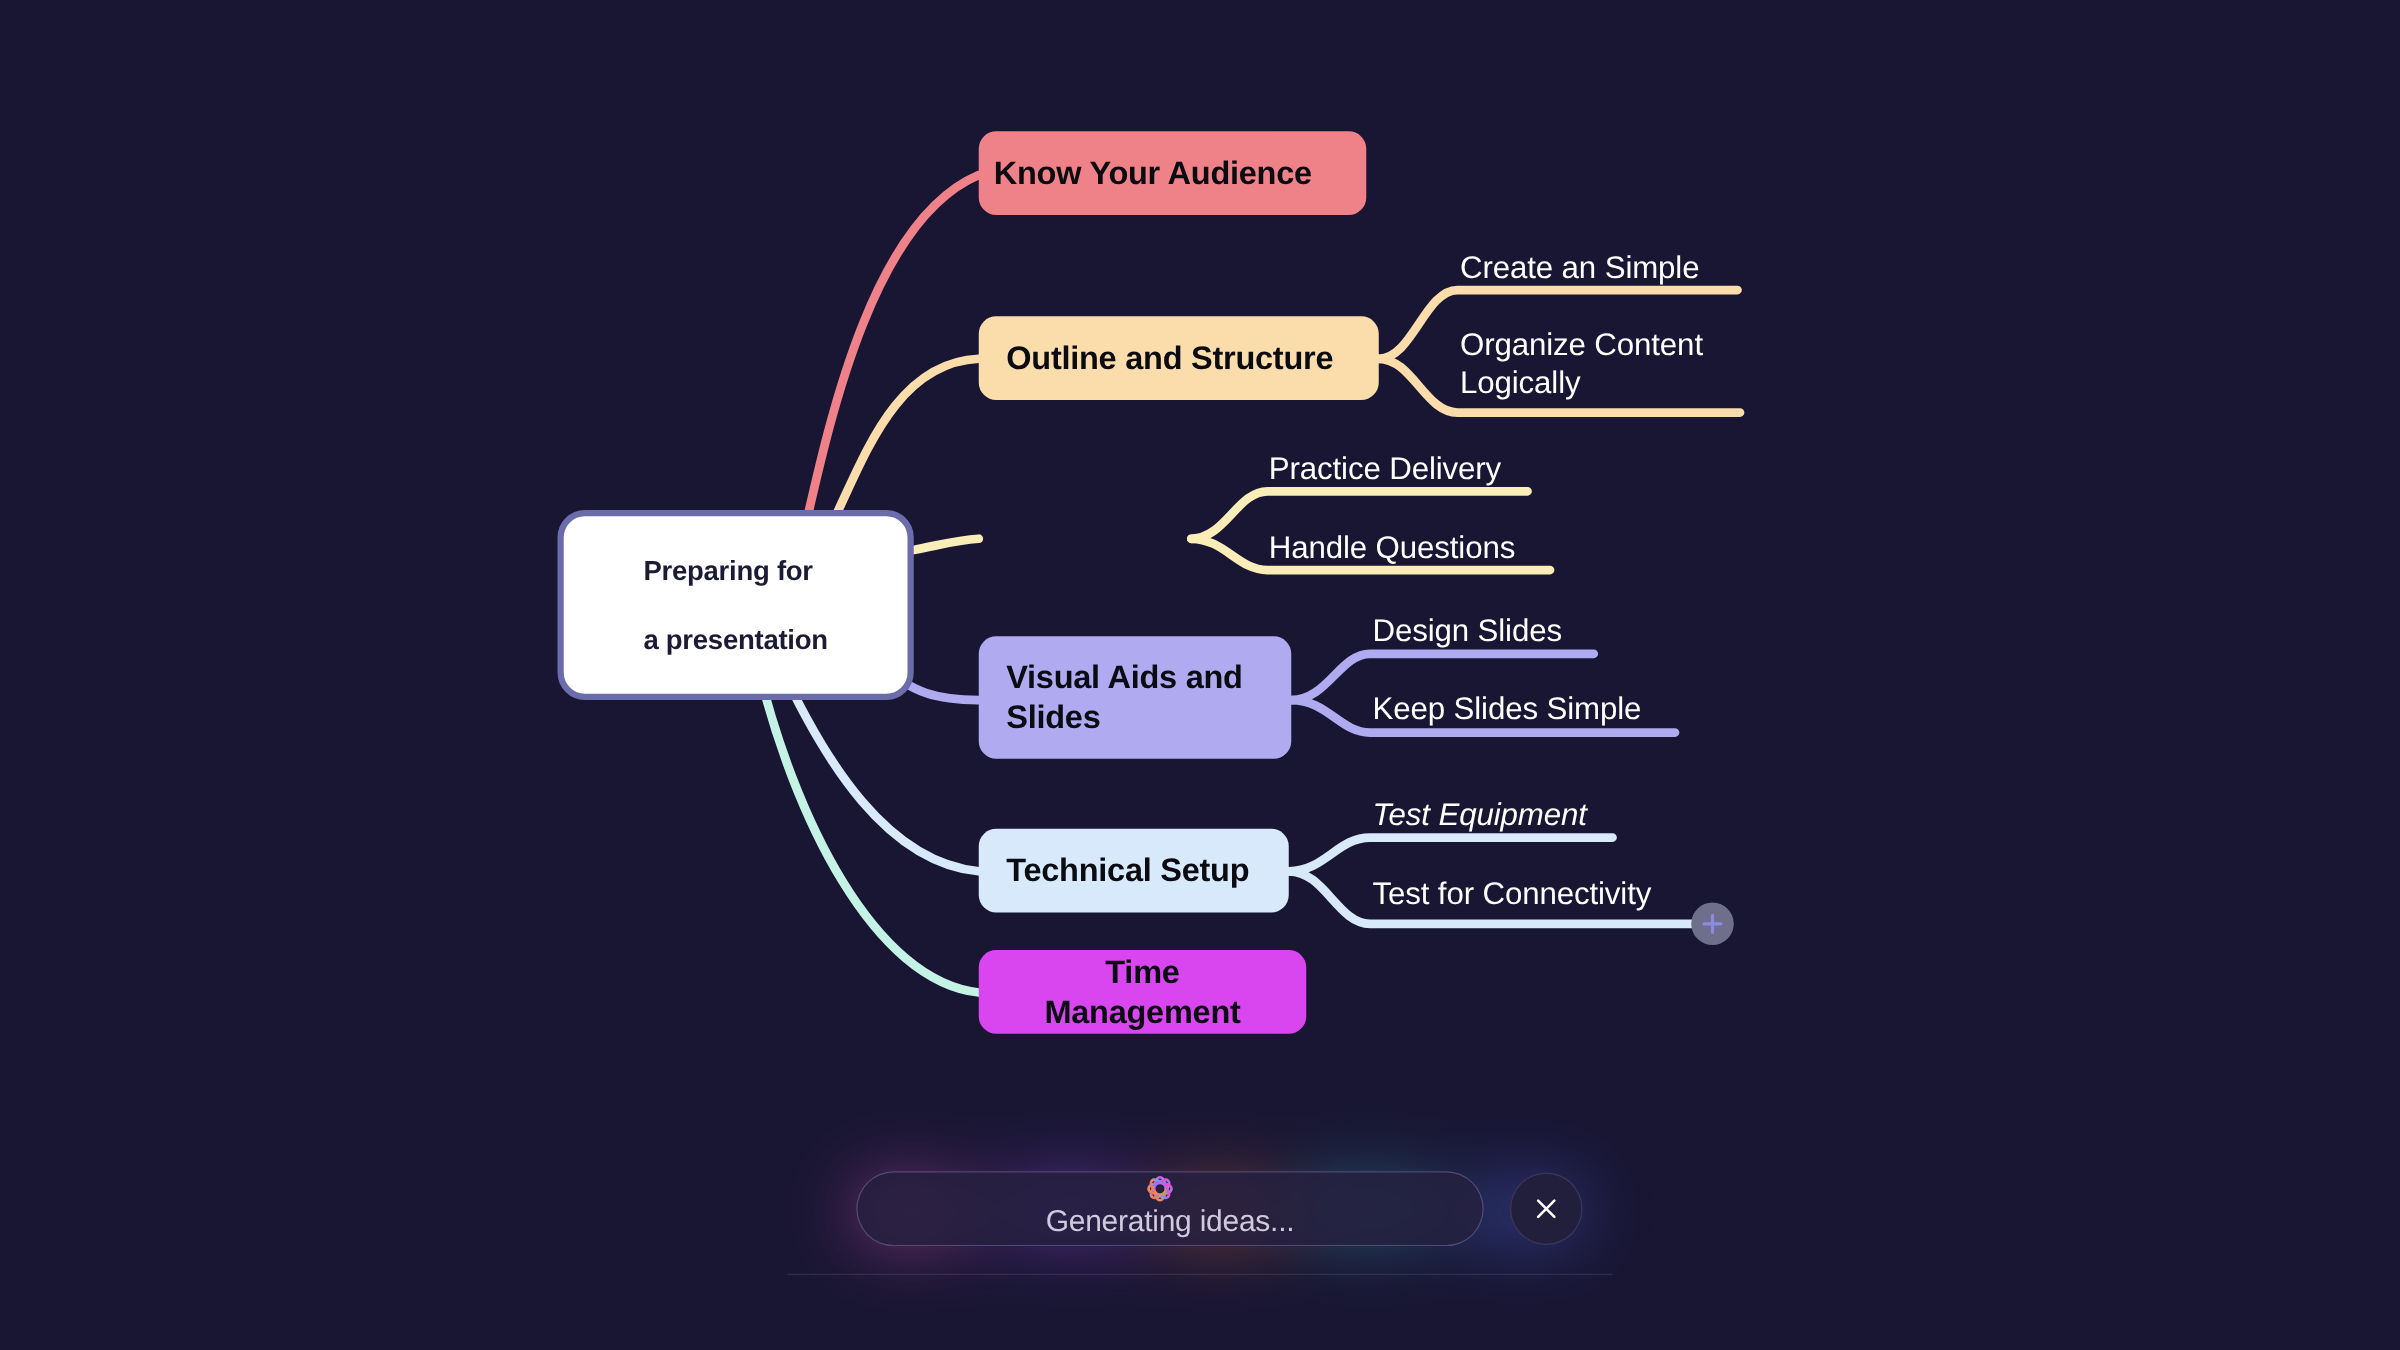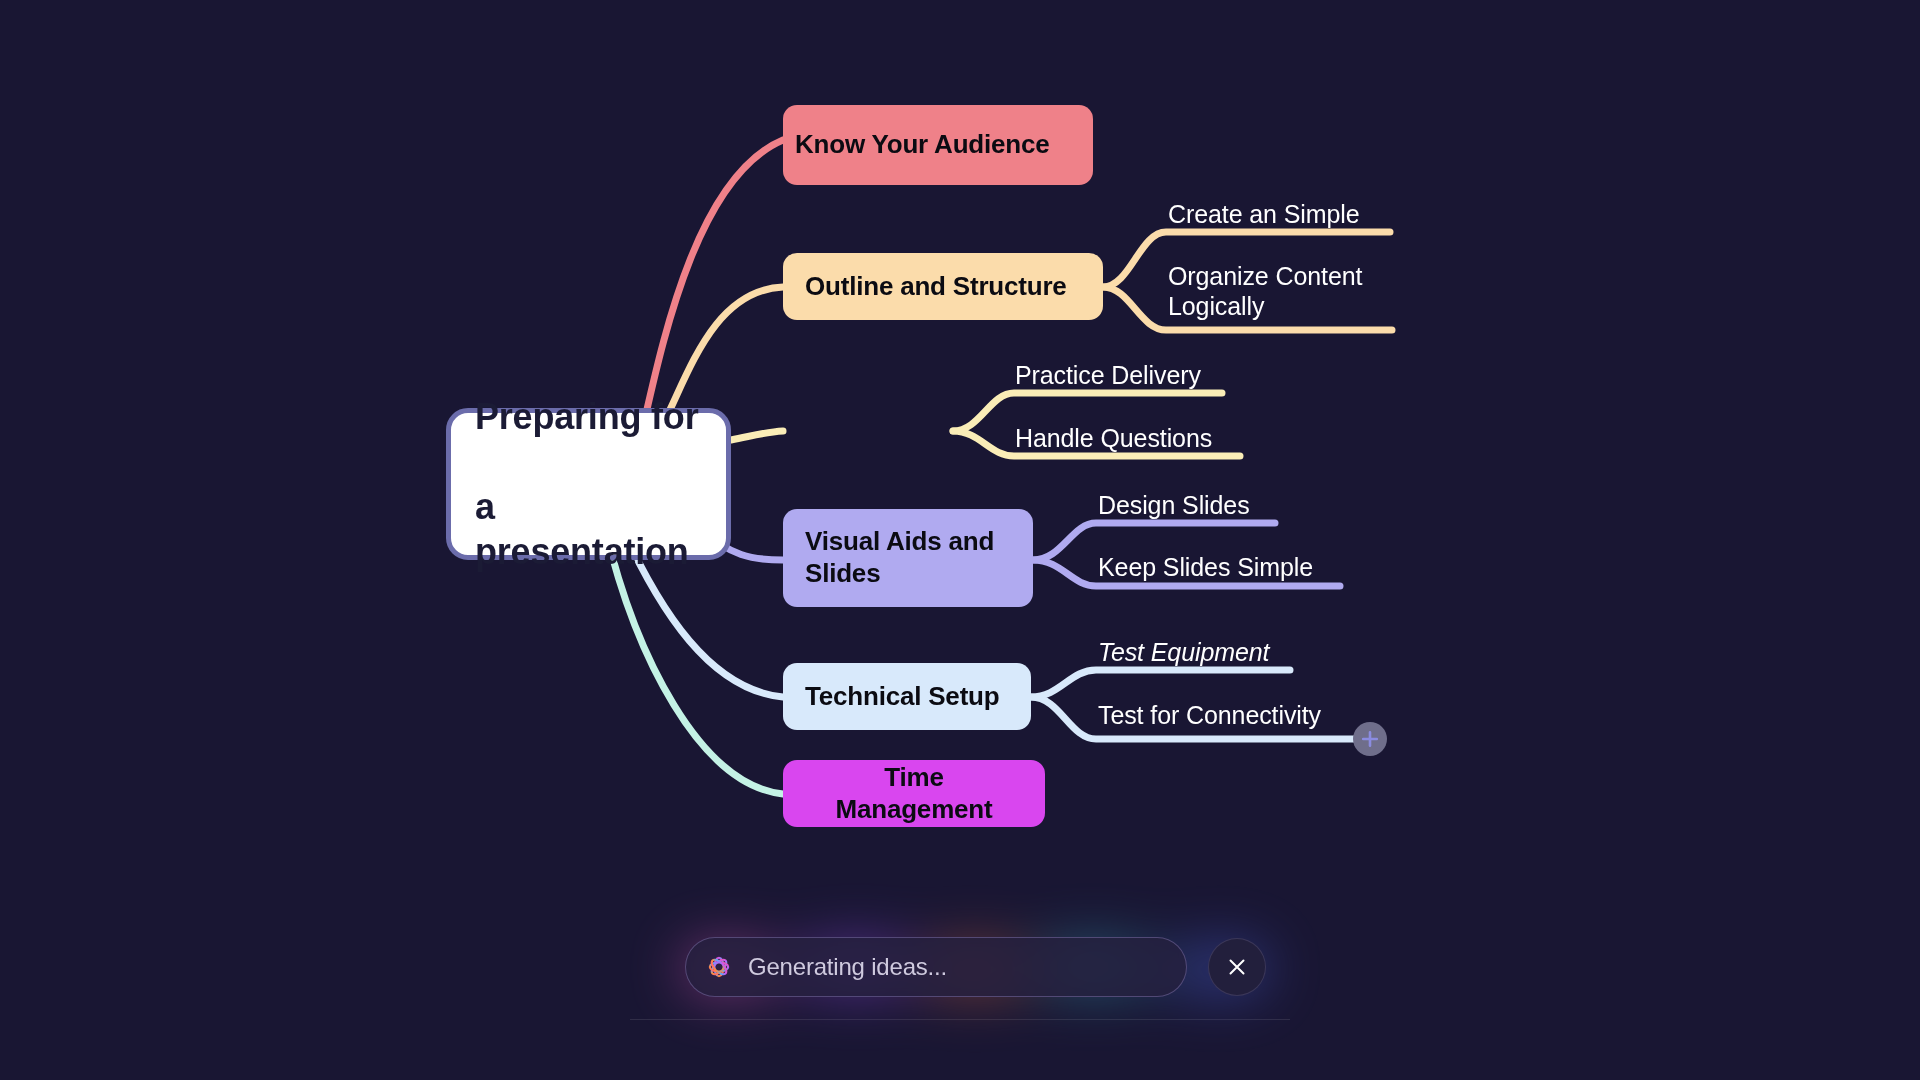--- a/index.html
+++ b/index.html
@@ -52,31 +52,31 @@
   #root-node {
     left: 446px;
     top: 408px;
     width: 285px;
     height: 152px;
     background: #ffffff;
     border: 5px solid #6b6cab;
     border-radius: 22px;
     justify-content: center;
     text-align: left;
-    font-size: 36px;
+    font-size: 22px;
     color: #1b1b35;
     line-height: 1.25;
     padding: 0 24px;
     z-index: 8;
   }
   #root-node .root-label { display: block; }
 
   
   #n-audience {
-    left: 783px; top: 105px; width: 310px; height: 80px;
+    left: 783px; top: 105px; width: 310px; height: 67px;
     background: #ef8189;
     padding-left: 12px;
   }
   #n-outline {
     left: 783px; top: 253px; width: 320px; height: 67px;
     background: #fbdcab;
   }
   #n-rehearse {
     left: 783px; top: 398px; width: 170px; height: 67px;
     background: #faedb7;
@@ -168,20 +168,21 @@
     top: 19px;
     width: 502px;
     height: 60px;
     border-radius: 30px;
     background: rgba(36,32,62,0.82);
     border: 1px solid rgba(168,152,220,0.35);
     display: flex;
     align-items: center;
     padding: 0 20px;
     backdrop-filter: blur(4px);
+    flex-direction: column;
   }
 
   #ai-spark-icon {
     width: 26px;
     height: 26px;
     flex: 0 0 26px;
     margin-right: 16px;
   }
   #ai-spark-icon svg { display: block; }
 

